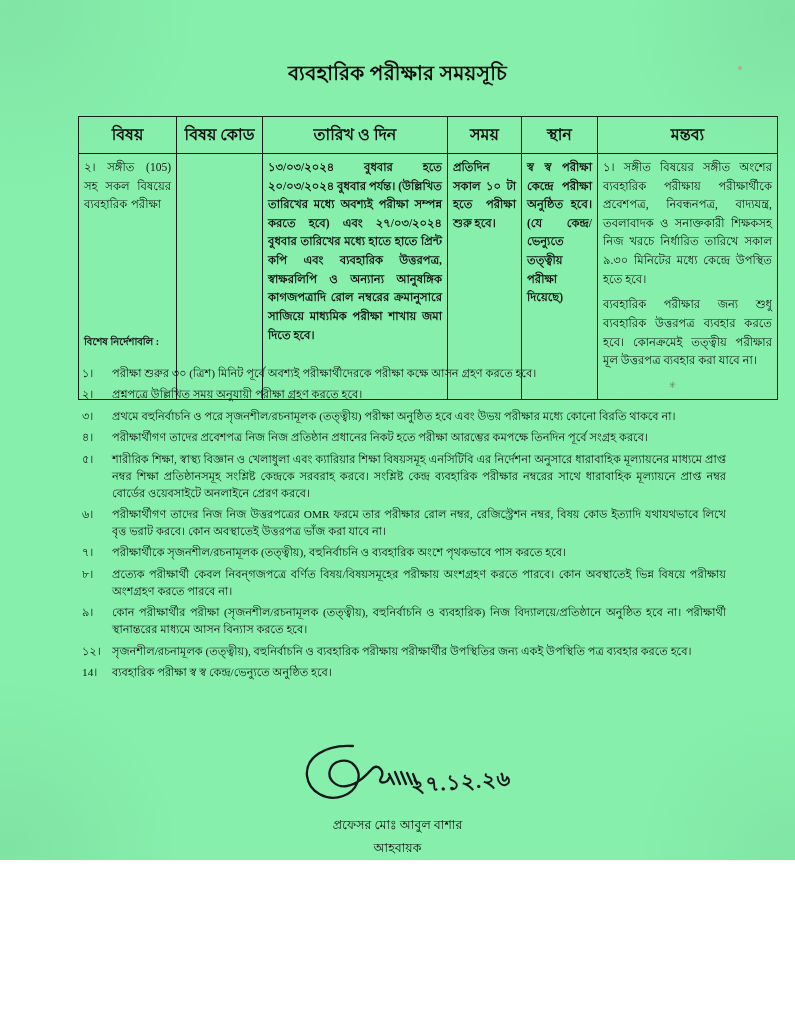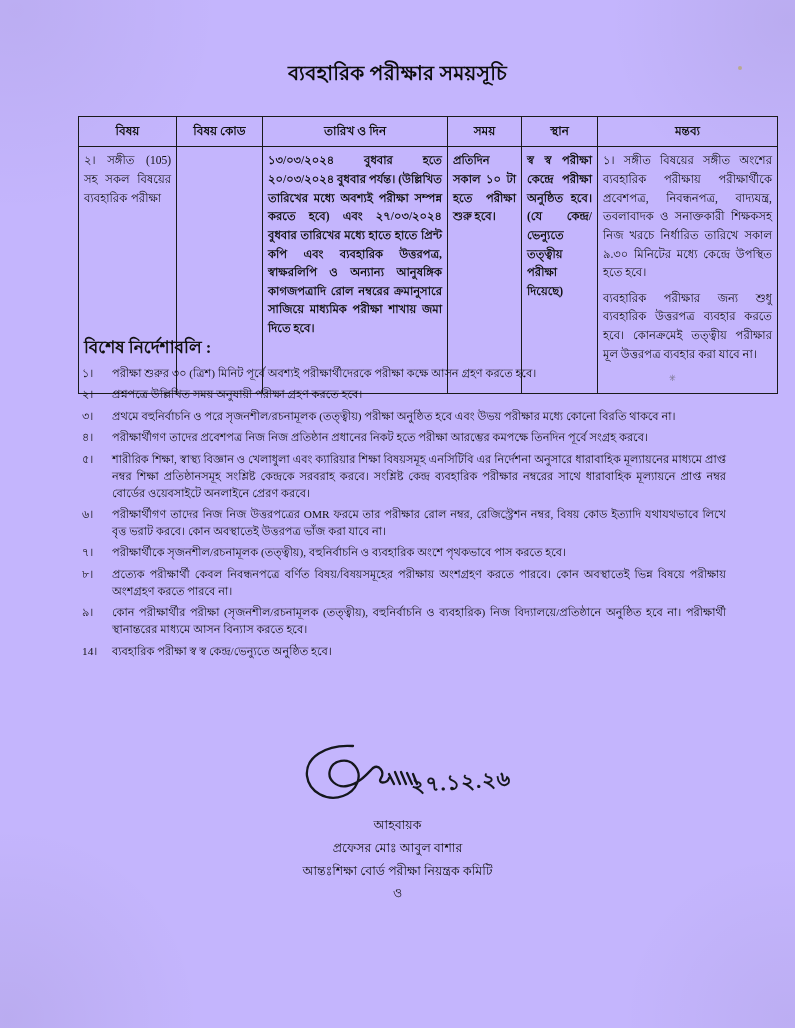--- a/index.html
+++ b/index.html
@@ -8,23 +8,23 @@
     padding: 0;
     background: #ffffff;
   }
   body {
     font-family: "Liberation Serif", "DejaVu Serif", serif;
     color: #111111;
   }
   .page {
     position: relative;
     width: 795px;
-    height: 1028px;
+    height: 860px;
     margin: 0 auto;
-    background: #c4b5fd;
+    background: #86efac;
     overflow: hidden;
     box-sizing: border-box;
   }
   
   .scan-shade {
     position: absolute;
     inset: 0;
     pointer-events: none;
     background:
       radial-gradient(circle at 2% 1%, rgba(0,0,0,0.045), rgba(0,0,0,0) 16%),
@@ -67,21 +67,21 @@
   .sched-table td {
     border: 1.1px solid #1a1a1a;
     vertical-align: top;
     padding: 4px 5px;
     line-height: 1.62;
     color: #111;
   }
   .sched-table th {
     text-align: center;
     font-weight: 700;
-    font-size: 12px;
+    font-size: 16px;
     padding: 5px 4px;
     vertical-align: middle;
   }
   .col-subject   { width: 98px; }
   .col-code      { width: 86px; }
   .col-date      { width: 185px; }
   .col-time      { width: 74px; }
   .col-place     { width: 76px; }
   .col-remarks   { width: 180px; }
 
@@ -100,21 +100,21 @@
     color: #555;
     font-size: 9px;
     vertical-align: 2px;
   }
 
   
   .instr-heading {
     position: absolute;
     top: 334px;
     left: 84px;
-    font-size: 17px;
+    font-size: 10px;
     font-weight: 600;
   }
   .instr-list {
     position: absolute;
     top: 365px;
     left: 78px;
     width: 648px;
     font-size: 11.3px;
     line-height: 1.5;
   }
@@ -243,44 +243,48 @@
     <div class="instr-row">
       <span class="instr-num">৬।</span>
       <span class="instr-text">পরীক্ষার্থীগণ তাদের নিজ নিজ উত্তরপত্রের OMR ফরমে তার পরীক্ষার রোল নম্বর, রেজিস্ট্রেশন নম্বর, বিষয় কোড ইত্যাদি যথাযথভাবে লিখে বৃত্ত ভরাট করবে। কোন অবস্থাতেই উত্তরপত্র ভাঁজ করা যাবে না।</span>
     </div>
     <div class="instr-row">
       <span class="instr-num">৭।</span>
       <span class="instr-text">পরীক্ষার্থীকে সৃজনশীল/রচনামূলক (তত্ত্বীয়), বহুনির্বাচনি ও ব্যবহারিক অংশে পৃথকভাবে পাস করতে হবে।</span>
     </div>
     <div class="instr-row">
       <span class="instr-num">৮।</span>
-      <span class="instr-text">প্রত্যেক পরীক্ষার্থী কেবল নিবন্ধনপত্রে বর্ণিত বিষয়/বিষয়সমূহের পরীক্ষায় অংশগ্রহণ করতে পারবে। কোন অবস্থাতেই ভিন্ন বিষয়ে পরীক্ষায় অংশগ্রহণ করতে পারবে না।</span>
+      <span class="instr-text">প্রত্যেক পরীক্ষার্থী কেবল নিবন্গজপত্রে বর্ণিত বিষয়/বিষয়সমূহের পরীক্ষায় অংশগ্রহণ করতে পারবে। কোন অবস্থাতেই ভিন্ন বিষয়ে পরীক্ষায় অংশগ্রহণ করতে পারবে না।</span>
     </div>
     <div class="instr-row">
       <span class="instr-num">৯।</span>
       <span class="instr-text">কোন পরীক্ষার্থীর পরীক্ষা (সৃজনশীল/রচনামূলক (তত্ত্বীয়), বহুনির্বাচনি ও ব্যবহারিক) নিজ বিদ্যালয়ে/প্রতিষ্ঠানে অনুষ্ঠিত হবে না। পরীক্ষার্থী স্থানান্তরের মাধ্যমে আসন বিন্যাস করতে হবে।</span>
+    </div>
+    <div class="instr-row">
+      <span class="instr-num">১২।</span>
+      <span class="instr-text">সৃজনশীল/রচনামূলক (তত্ত্বীয়), বহুনির্বাচনি ও ব্যবহারিক পরীক্ষায় পরীক্ষার্থীর উপস্থিতির জন্য একই উপস্থিতি পত্র ব্যবহার করতে হবে।</span>
     </div>
     <div class="instr-row">
       <span class="instr-num">14।</span>
       <span class="instr-text">ব্যবহারিক পরীক্ষা স্ব স্ব কেন্দ্র/ভেন্যুতে অনুষ্ঠিত হবে।</span>
     </div>
   </div>
 
   <div class="sig-zone">
     <div class="sig-wrap">
       <svg class="sig-svg" width="220" height="70" viewBox="0 0 220 70">
         <g fill="none" stroke="#15171c" stroke-width="2.3" stroke-linecap="round" stroke-linejoin="round">
           <path d="M60 4 C32 2, 12 16, 14 34 C16 50, 34 60, 50 54 C64 49, 70 34, 62 24
                    C55 15, 40 18, 37 28 C34 38, 44 46, 54 44 C66 42, 74 32, 80 26"></path>
           <path d="M80 26 C86 22, 92 30, 88 36 C84 42, 94 42, 96 36"></path>
           <path d="M96 32 l5 10 M102 30 l5 12 M108 30 l5 12 M114 31 l5 11 M120 32 l4 10"></path>
         </g>
       </svg>
       <div class="sig-date">২৭.১২.২৬</div>
     </div>
     <div class="sig-lines">
+      <div>প্রফেসর মোঃ আবুল বাশার</div>
       <div>আহবায়ক</div>
-      <div>প্রফেসর মোঃ আবুল বাশার</div>
       <div>আন্তঃশিক্ষা বোর্ড পরীক্ষা নিয়ন্ত্রক কমিটি</div>
       <div>ও</div>
     </div>
   </div>
 </div>
 
 </body></html>

